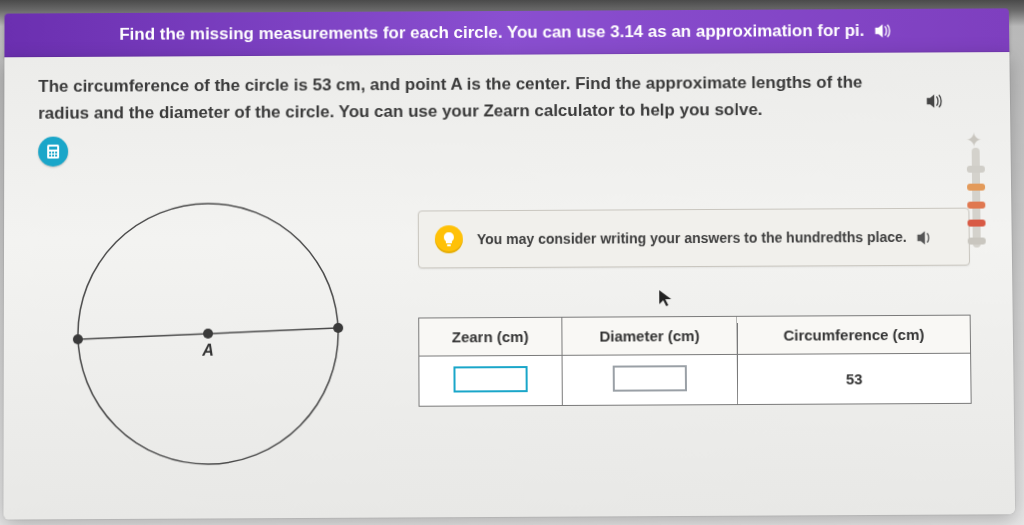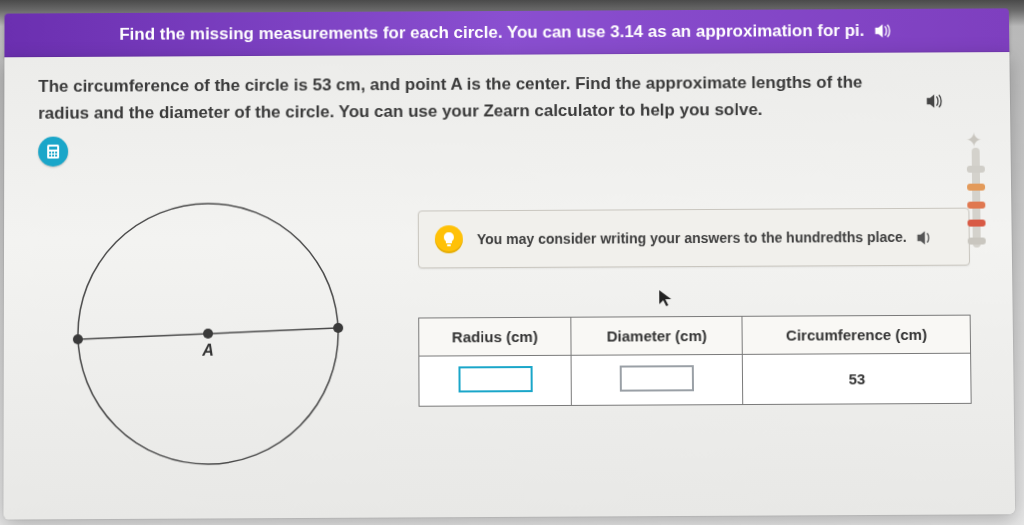--- a/index.html
+++ b/index.html
@@ -239,21 +239,21 @@
 
           <div class="cursor-arrow">
             <svg width="14" height="18" viewBox="0 0 14 18">
                 <path d="M1 1l0 14 4-4 3 6 2-1-3-6 6 0z" fill="#222"></path>
               </svg>
           </div>
 
           <table class="answer">
             <thead>
               <tr>
-                <th>Radius (cm)</th>
+                <th>Zearn (cm)</th>
                 <th>Diameter (cm)</th>
                 <th>Circumference (cm)</th>
               </tr>
             </thead>
             <tbody>
               <tr>
                 <td><span class="input-box"></span></td>
                 <td><span class="input-box secondary"></span></td>
                 <td>53</td>
               </tr>

